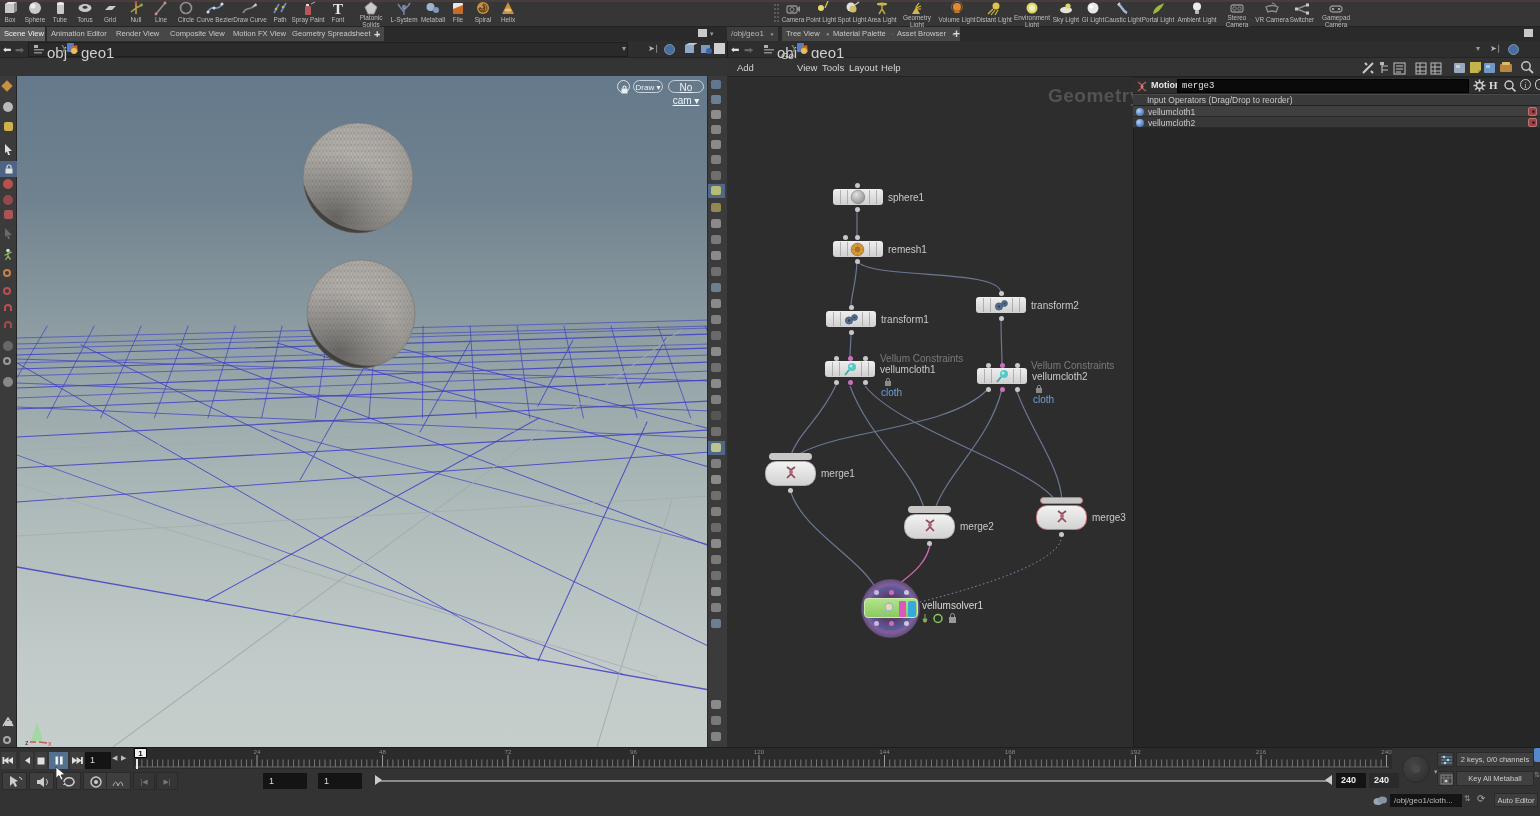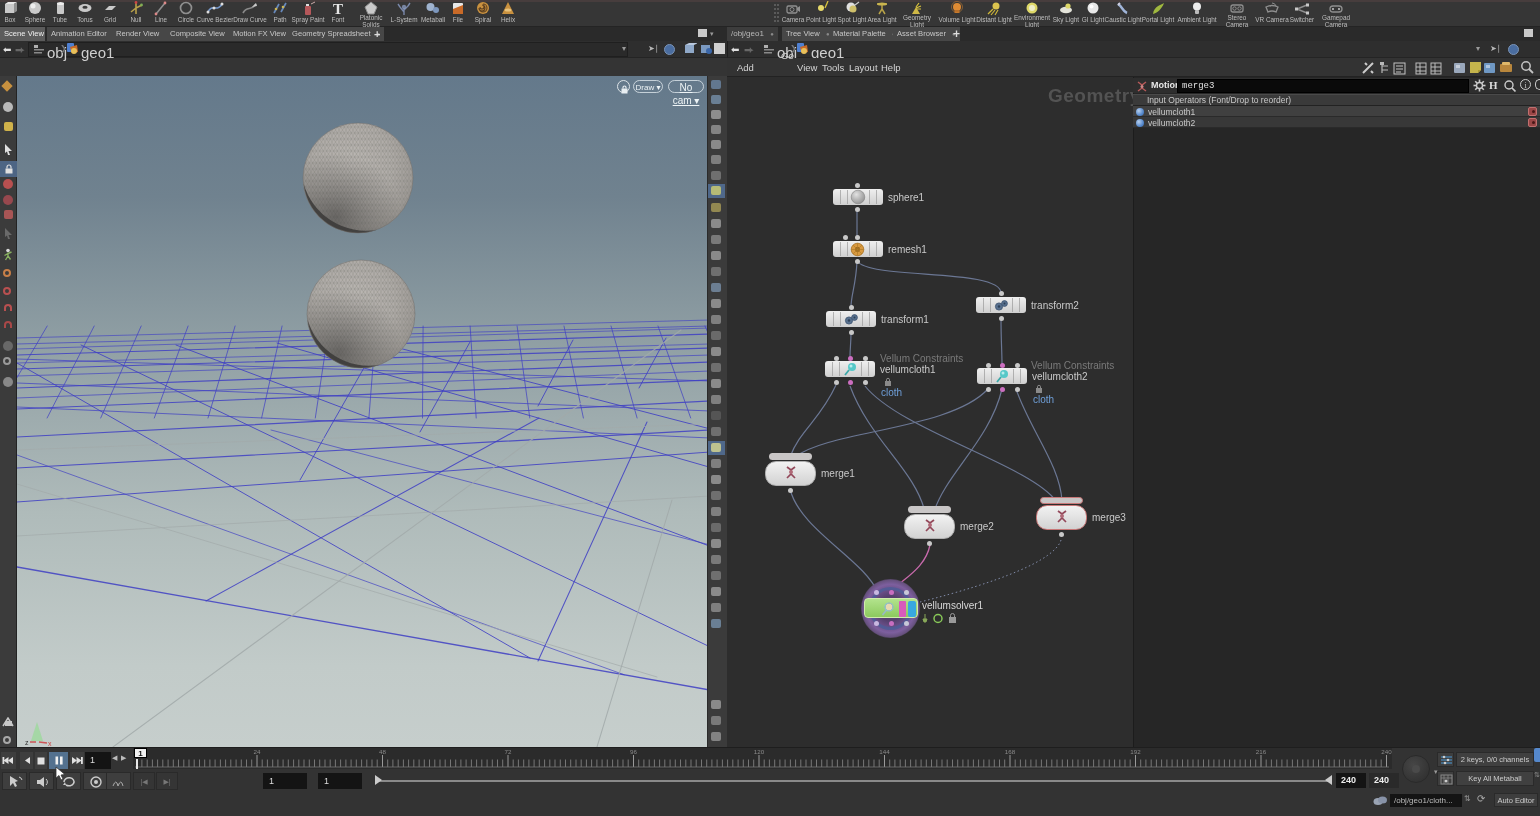--- a/index.html
+++ b/index.html
@@ -747,21 +747,21 @@
       </g>
     </svg>
 <div class="abs" style="left:1489px;top:79px;color:#ddd;font-size:11px;font-weight:bold;font-family:'Liberation Serif',serif;">H</div>
 <svg class="abs" style="left:1503px;top:79px" width="14" height="14">
       <circle cx="6" cy="6" r="4" fill="none" stroke="#ccc" stroke-width="1.4"></circle>
       <path d="M9 9 L12.5 12.5" stroke="#ccc" stroke-width="1.7"></path>
     </svg>
 <div class="abs" style="left:1520px;top:79px;width:11px;height:11px;border-radius:50%;border:1px solid #ccc;color:#ccc;font-size:8px;text-align:center;line-height:11px;font-family:'Liberation Serif',serif;">i</div>
 <div class="abs" style="left:1535px;top:79px;width:5px;height:11px;border-radius:5px 0 0 5px;border:1px solid #ccc;border-right:none;"></div>
 <div class="abs" style="left:1133px;top:94px;width:407px;height:12px;background:#3a3a3a;border-top:1px solid #4a4a4a;border-bottom:1px solid #222;"></div>
-<div class="abs" style="left:1147px;top:95px;color:#c9c9c9;font-size:8.5px;">Input Operators (Font/Drop to reorder)</div>
+<div class="abs" style="left:1147px;top:95px;color:#c9c9c9;font-size:8.5px;">Input Operators (Drag/Drop to reorder)</div>
 <div class="abs" style="left:1133px;top:106px;width:407px;height:11px;background:#404040;border-bottom:1px solid #2a2a2a;"></div>
 <div class="abs" style="left:1136px;top:107.5px;width:8px;height:8px;border-radius:50%;background:radial-gradient(circle at 35% 35%,#b8d0ee,#5588cc 60%,#336099);"></div>
 <div class="abs" style="left:1148px;top:107px;color:#c9c9c9;font-size:8.5px;">vellumcloth1</div>
 <div class="abs" style="left:1528px;top:106.5px;width:9px;height:9px;background:#9a4646;border:1px solid #c07070;border-radius:2px;">
       <div class="abs" style="left:2.5px;top:2.5px;width:3px;height:3px;background:#481818;border-radius:50%;"></div>
     </div>
 <div class="abs" style="left:1133px;top:117px;width:407px;height:11px;background:#383838;border-bottom:1px solid #2a2a2a;"></div>
 <div class="abs" style="left:1136px;top:118.5px;width:8px;height:8px;border-radius:50%;background:radial-gradient(circle at 35% 35%,#b8d0ee,#5588cc 60%,#336099);"></div>
 <div class="abs" style="left:1148px;top:118px;color:#c9c9c9;font-size:8.5px;">vellumcloth2</div>
 <div class="abs" style="left:1528px;top:117.5px;width:9px;height:9px;background:#9a4646;border:1px solid #c07070;border-radius:2px;">

